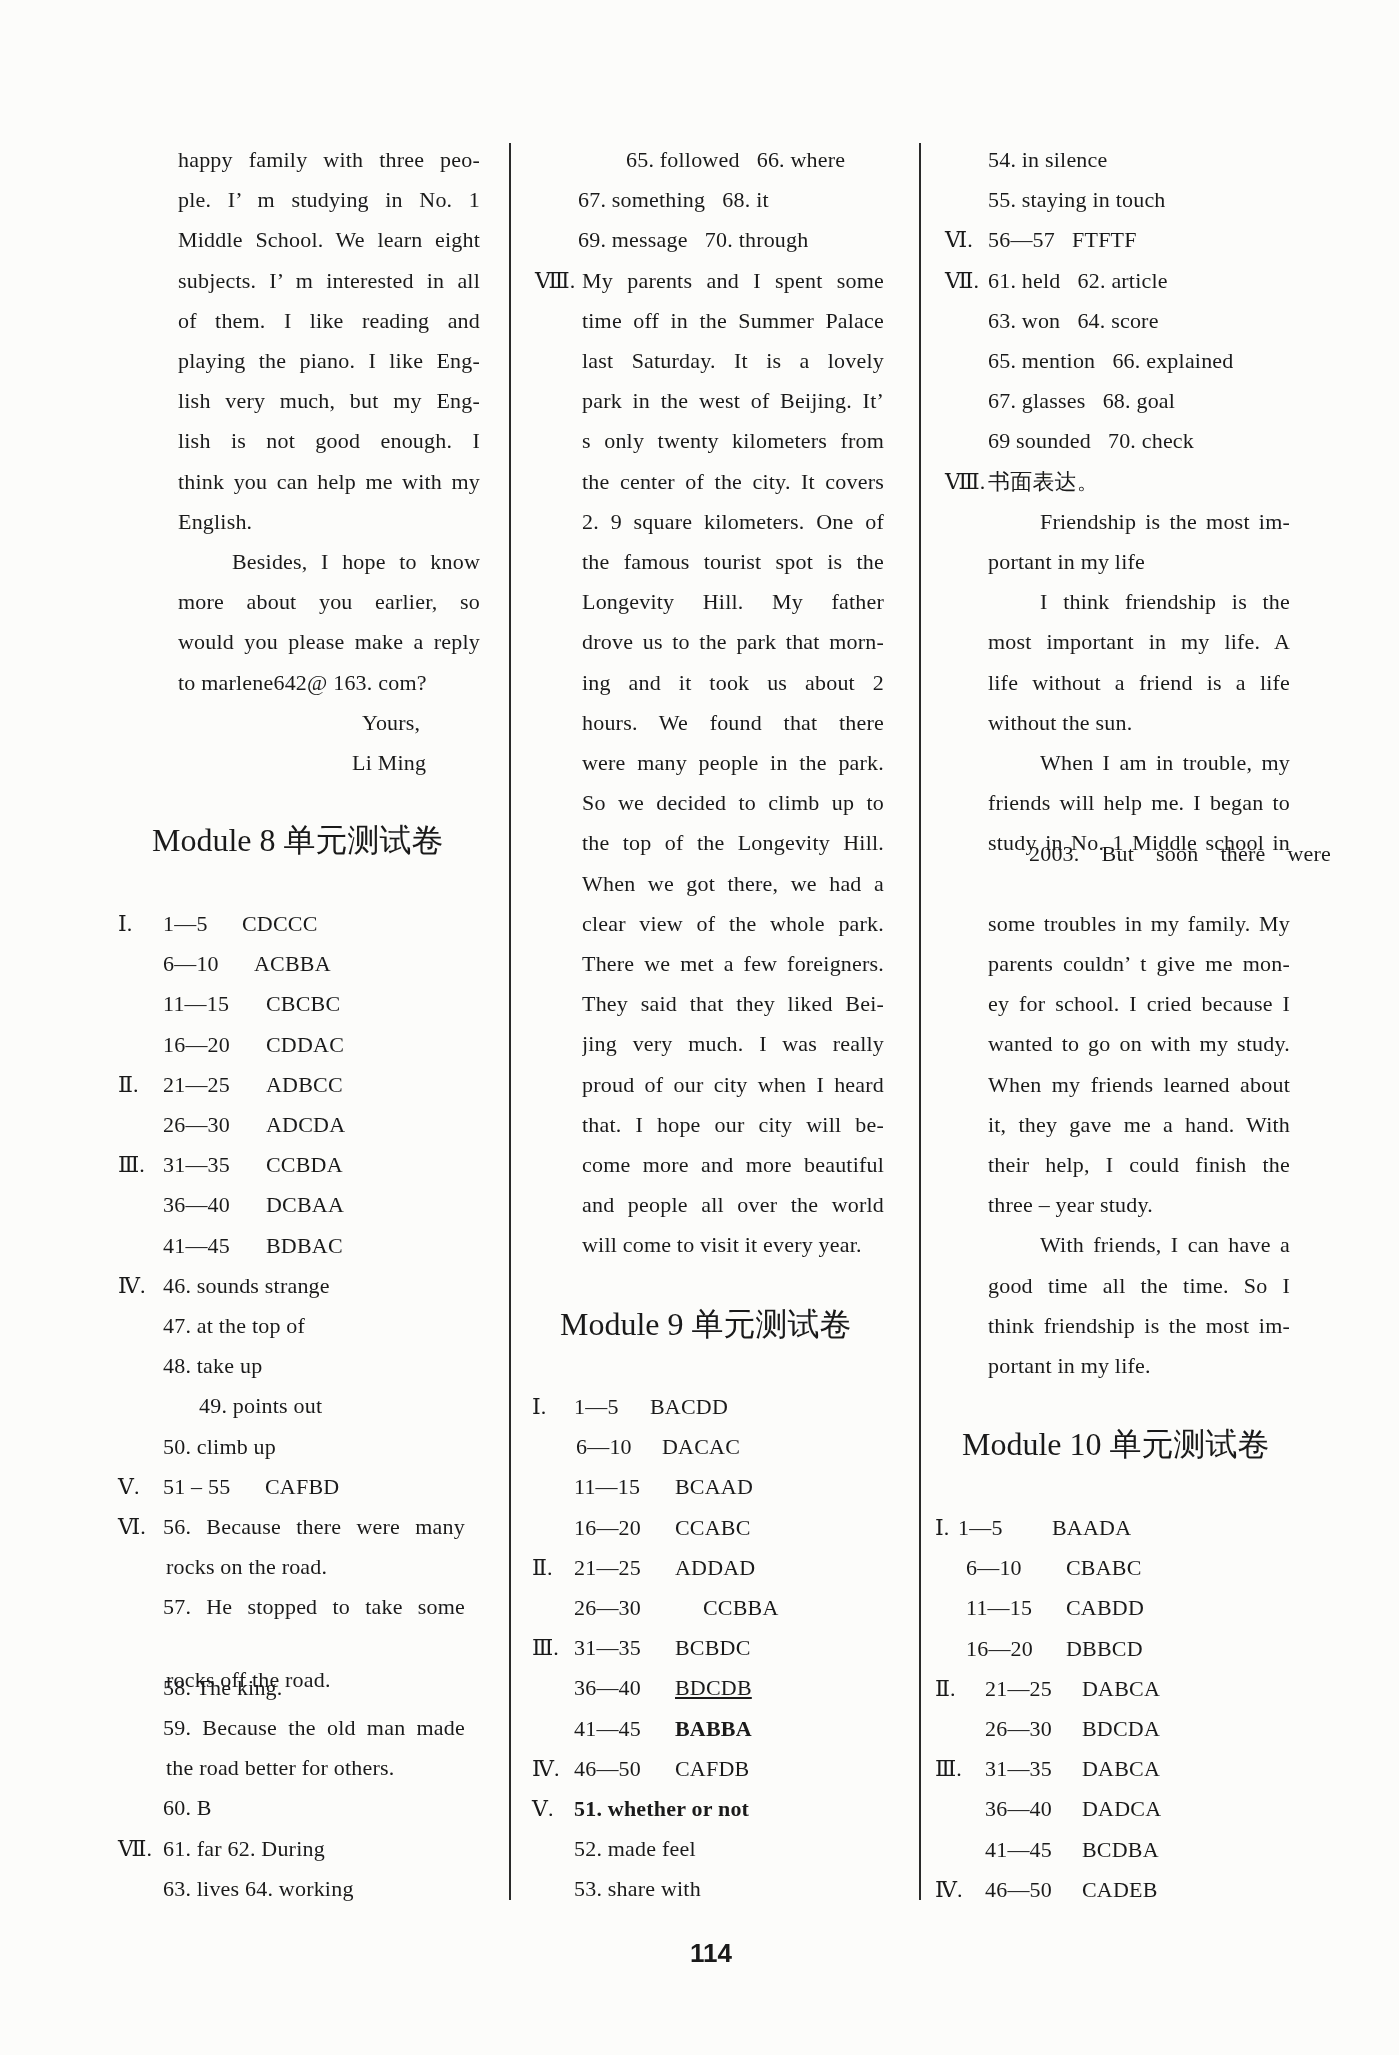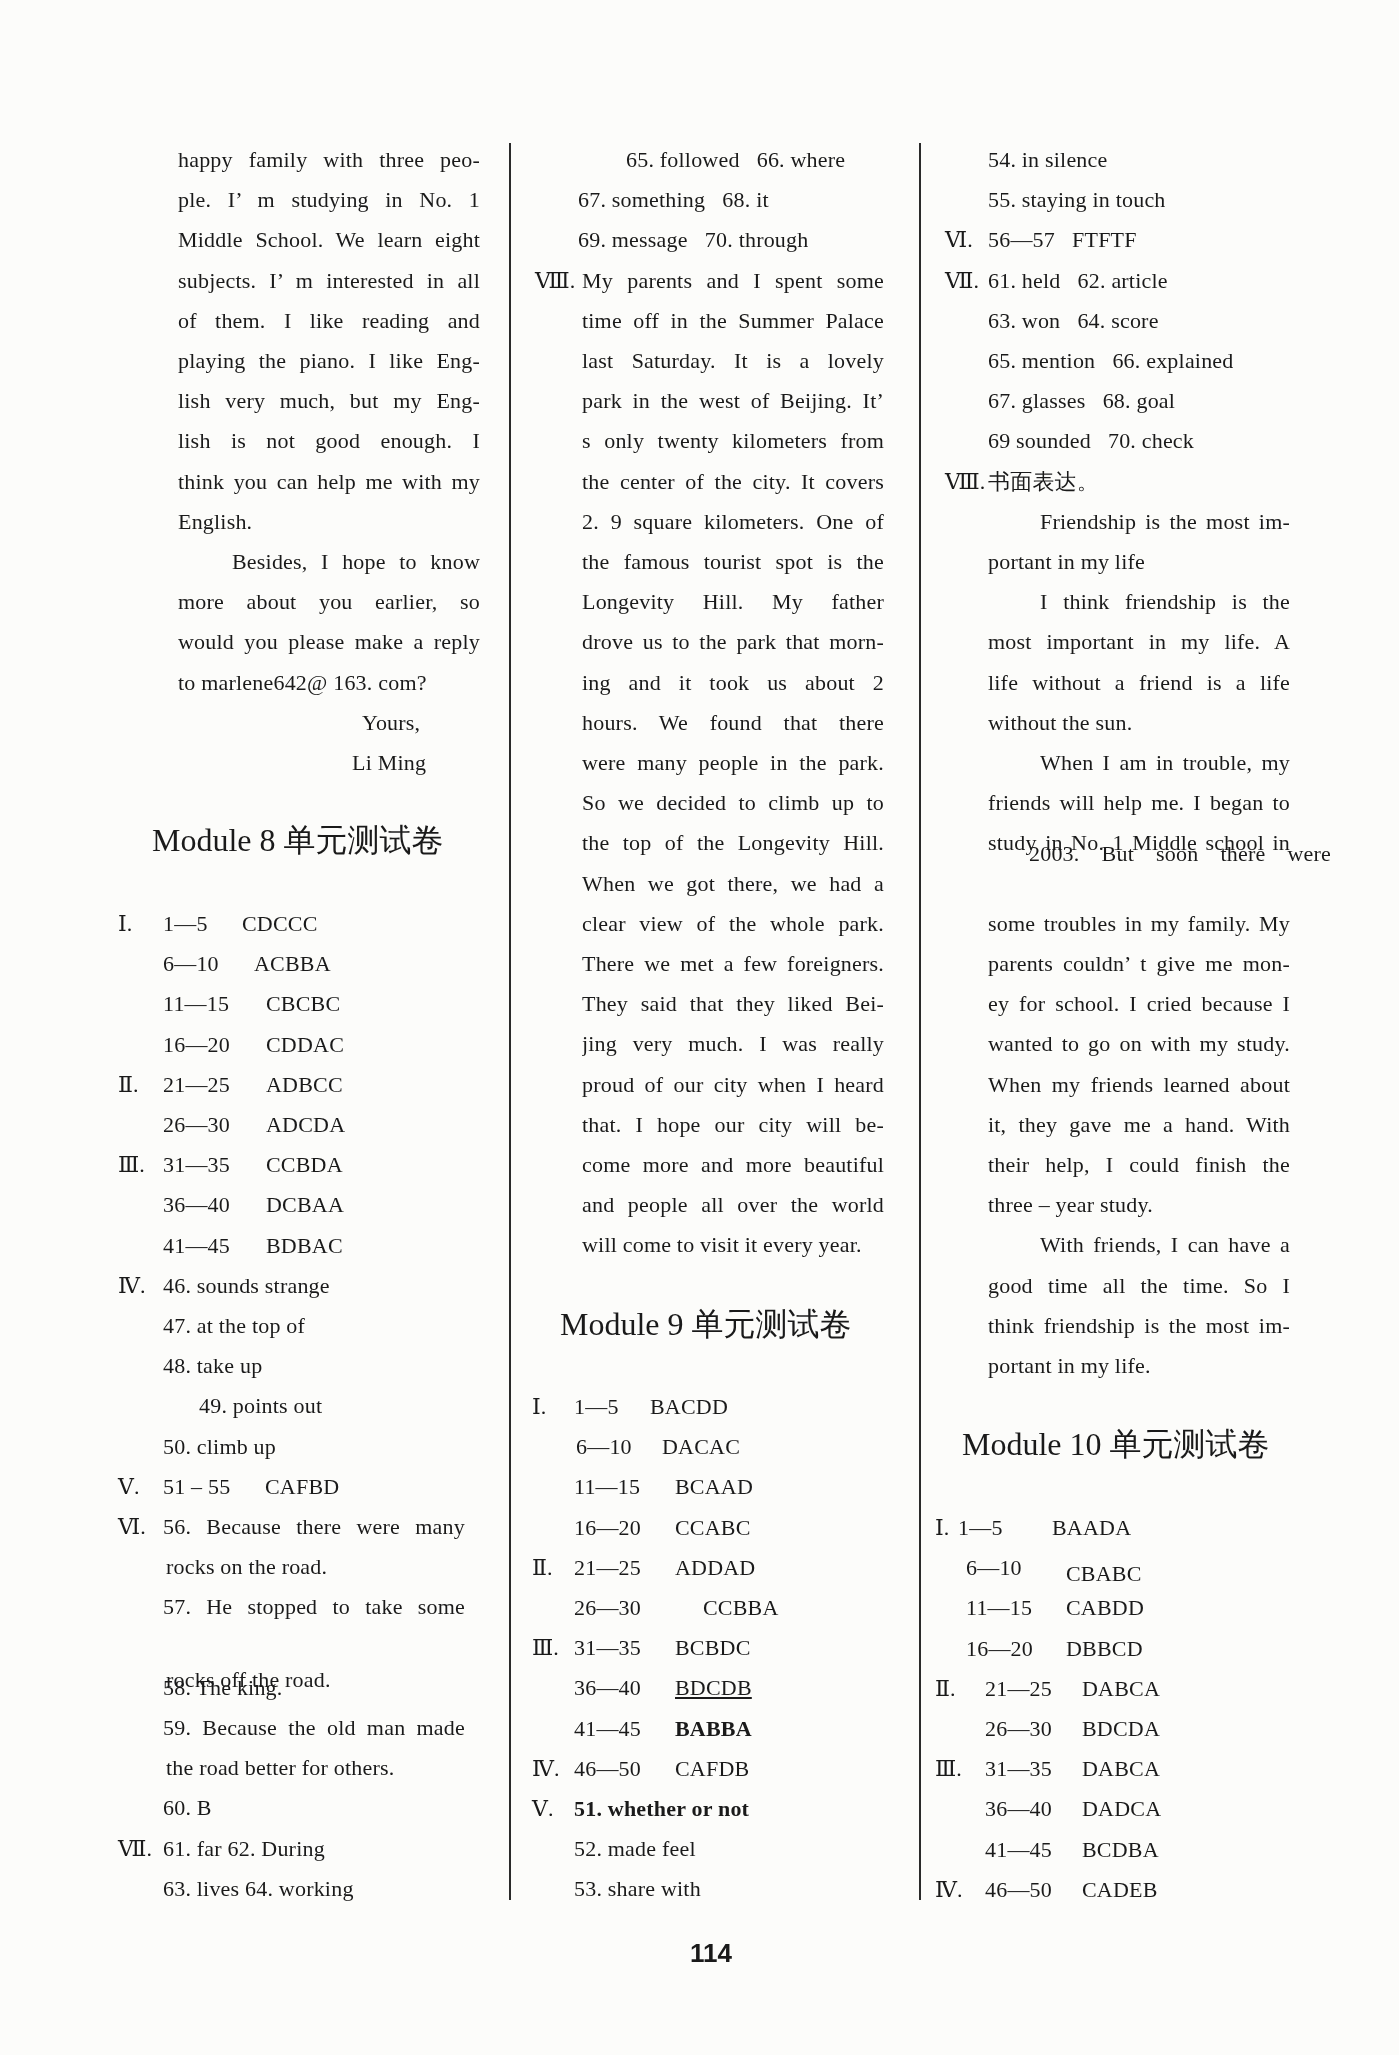--- a/index.html
+++ b/index.html
@@ -188,21 +188,21 @@
     <div class="line" style="left: 988px; top: 1185.2px; width: 302px;">three – year study.</div>
     <div class="line just" style="left: 1040px; top: 1225.4px; width: 250px;">With friends, I can have a</div>
     <div class="line just" style="left: 988px; top: 1265.6px; width: 302px;">good time all the time. So I</div>
     <div class="line just" style="left: 988px; top: 1305.8px; width: 302px;">think friendship is the most im-</div>
     <div class="line" style="left: 988px; top: 1346px; width: 302px;">portant in my life.</div>
     <div class="heading" style="left: 962px; top: 1422px;">Module 10 单元测试卷</div>
     <div class="roman" style="left: 935px; top: 1508px;">Ⅰ.</div>
     <div class="line" style="left: 958px; top: 1508px;">1—5</div>
     <div class="line" style="left: 1052px; top: 1508px;">BAADA</div>
     <div class="line" style="left: 966px; top: 1548.2px;">6—10</div>
-    <div class="line" style="left: 1066px; top: 1548.2px; margin-top: 6px;">CBABC</div>
+    <div class="line" style="left: 1066px; top: 1548.2px;">CBABC</div>
     <div class="line" style="left: 966px; top: 1588.4px;">11—15</div>
     <div class="line" style="left: 1066px; top: 1588.4px;">CABDD</div>
     <div class="line" style="left: 966px; top: 1628.6px;">16—20</div>
     <div class="line" style="left: 1066px; top: 1628.6px;">DBBCD</div>
     <div class="roman" style="left: 935px; top: 1668.8px;">Ⅱ.</div>
     <div class="line" style="left: 985px; top: 1668.8px;">21—25</div>
     <div class="line" style="left: 1082px; top: 1668.8px;">DABCA</div>
     <div class="line" style="left: 985px; top: 1709px;">26—30</div>
     <div class="line" style="left: 1082px; top: 1709px;">BDCDA</div>
     <div class="roman" style="left: 935px; top: 1749.2px;">Ⅲ.</div>

